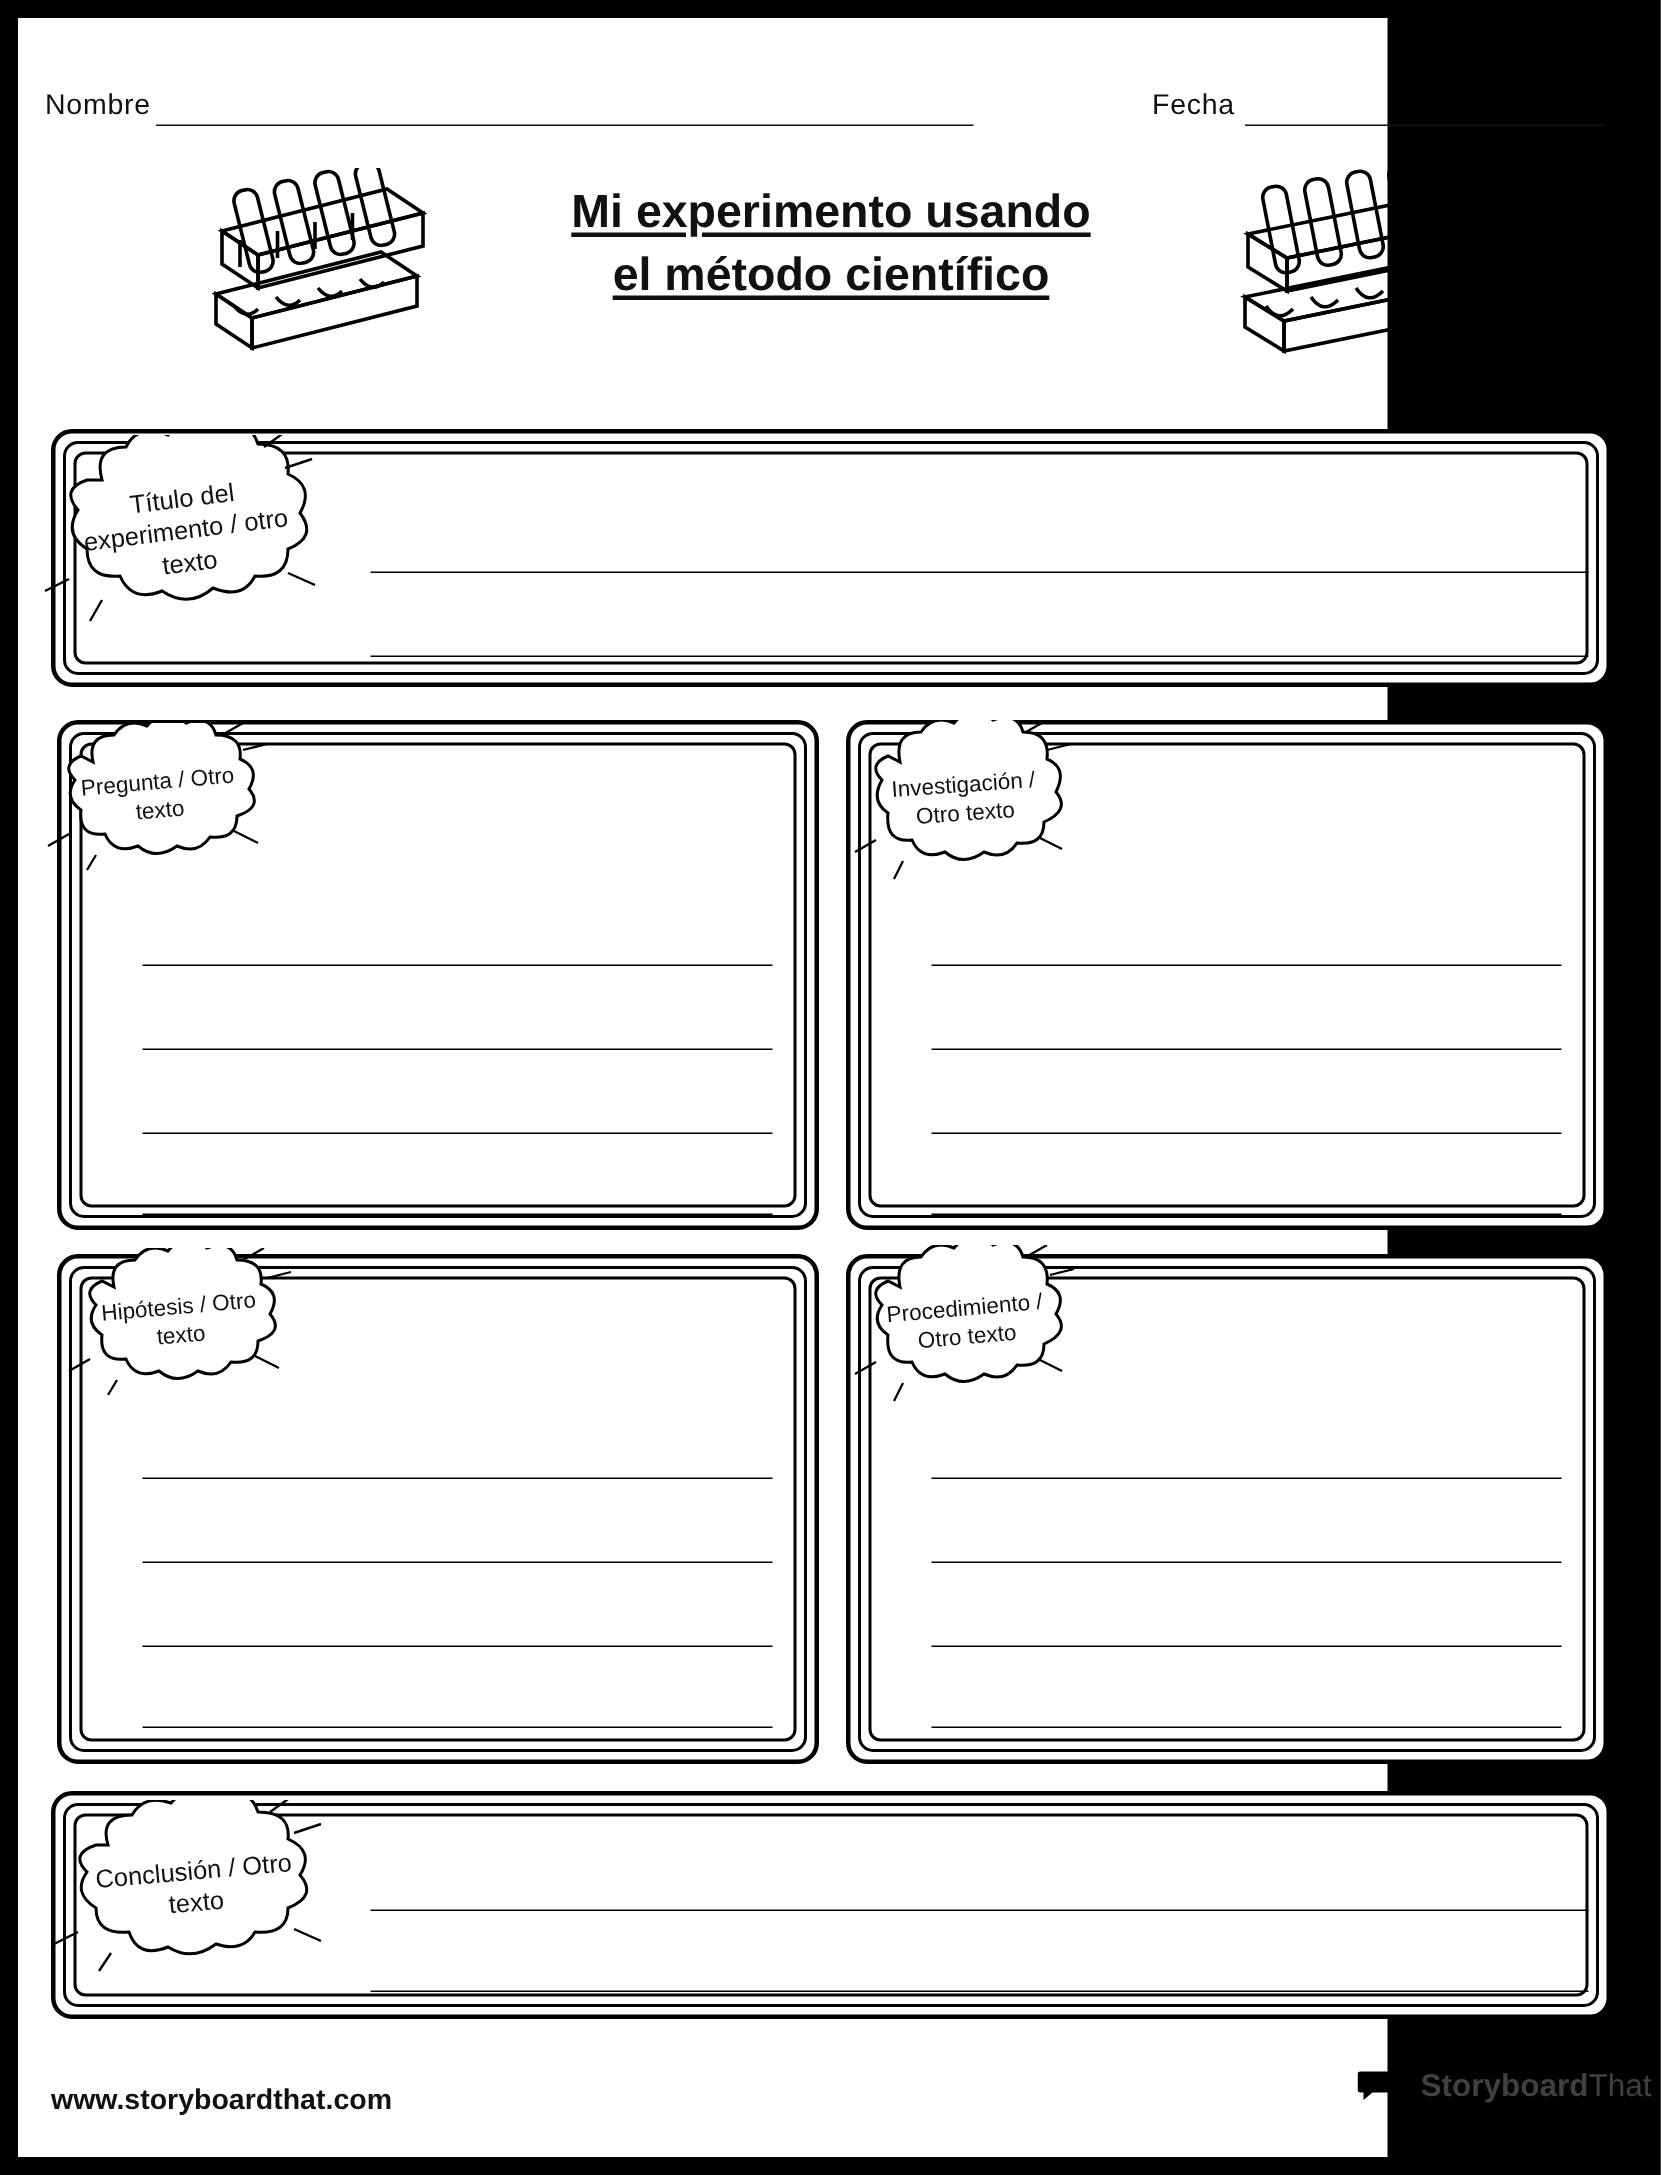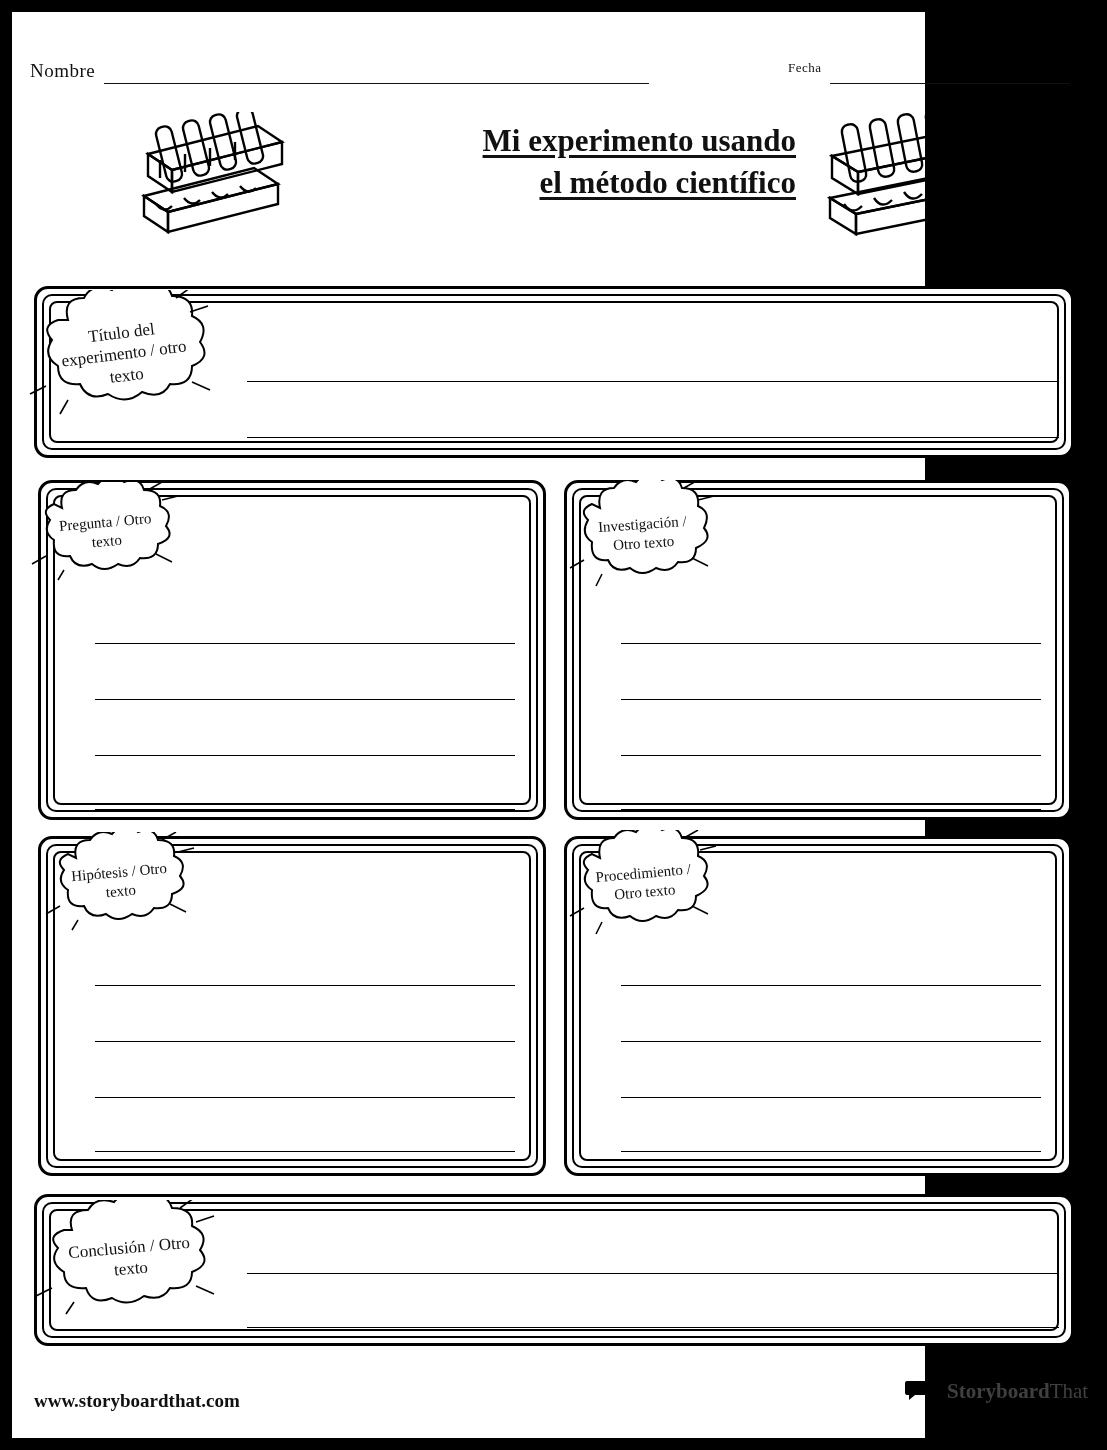--- a/index.html
+++ b/index.html
@@ -14,21 +14,20 @@
     overflow: hidden;
   }
   .page {
     position: absolute;
     left: 12px;
     top: 12px;
     width: 913px;
     height: 1426px;
     background: #fff;
     box-sizing: border-box;
-    font-family: Liberation Serif, serif;
   }
 
   
   .header-row {
     position: absolute;
     left: 0; top: 38px;
     width: 1083px;
     height: 40px;
   }
   .name-label {
@@ -39,39 +38,39 @@
     letter-spacing: .5px;
   }
   .name-rule {
     position: absolute;
     left: 92px; top: 33px;
     width: 545px;
     border-bottom: 1.6px solid #111;
   }
   .date-label {
     position: absolute;
-    left: 776px; top: 10px;
-    font-size: 13px;
+    left: 756px; top: 10px;
+    font-size: 19px;
     color: #111;
     letter-spacing: .5px;
   }
   .date-rule {
     position: absolute;
     left: 818px; top: 33px;
     width: 240px;
     border-bottom: 1.6px solid #111;
   }
 
   
   .title {
     position: absolute;
     left: 300px;
     top: 108px;
     width: 484px;
-    text-align: right;
+    text-align: center;
     font-size: 31px;
     font-weight: bold;
     line-height: 1.35;
     color: #111;
   }
   .title span {
     text-decoration: underline;
     text-underline-offset: 4px;
   }
 

